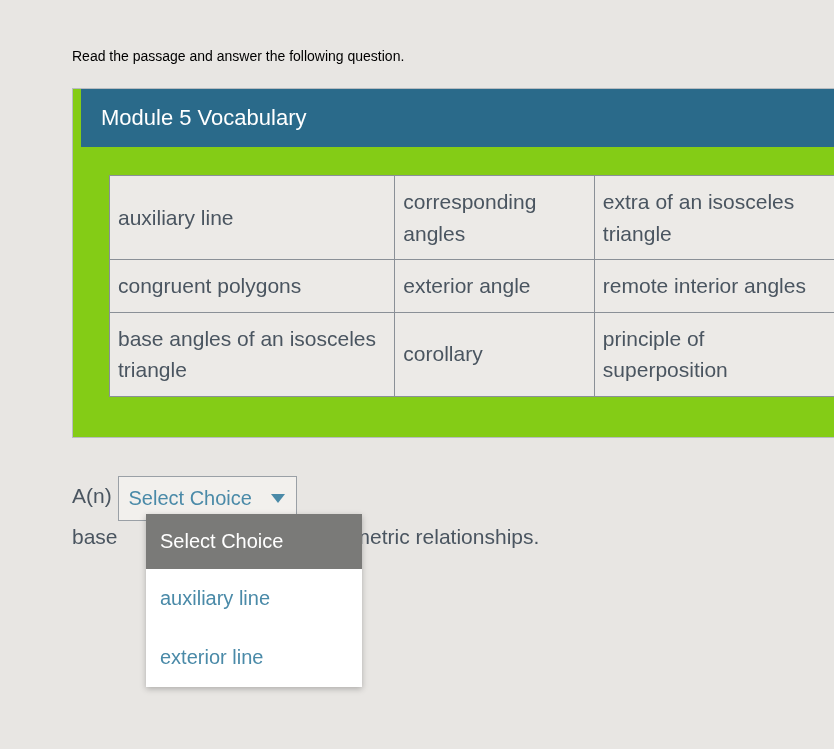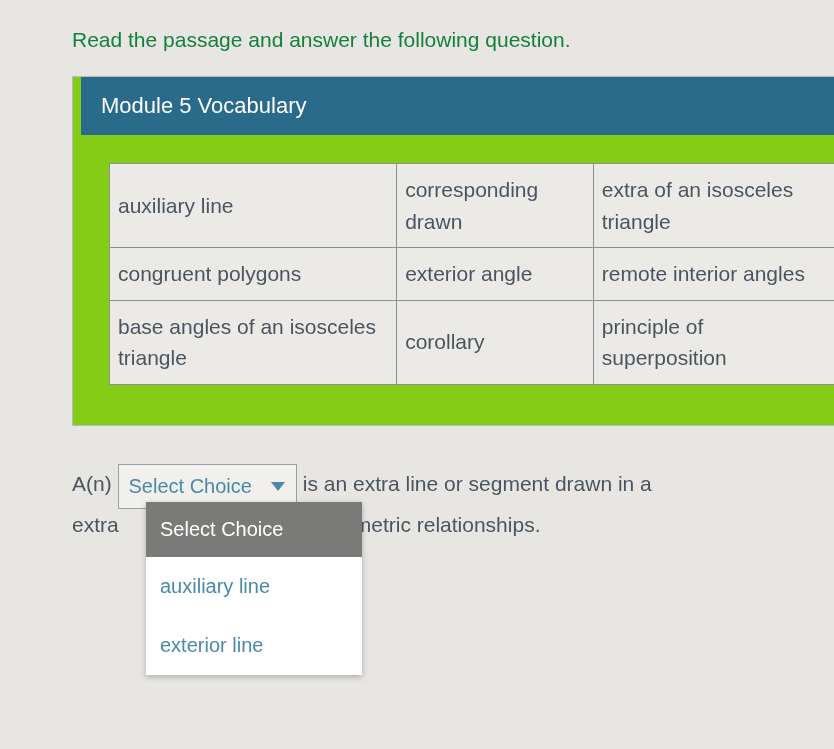--- a/index.html
+++ b/index.html
@@ -8,24 +8,25 @@
     background: #e8e6e3;
     width: 834px;
     height: 749px;
     overflow: hidden;
     color: #4a5560;
   }
   .page {
     padding: 28px 40px 0 72px;
   }
   .instruction {
-    font-size: 21px;
-    color: #15803d;
+    font-size: 14px;
+    color: #000000;
     margin-bottom: 24px;
     font-weight: 400;
+    margin-top: 20px;
   }
   .module-box {
     border: 1px solid #b8bcc0;
     background: #84cc16;
     width: 797px;
     padding-left: 8px;
   }
   .module-header {
     background: #2a6a8a;
     color: #fff;
@@ -103,21 +104,21 @@
 
   <div class="instruction">Read the passage and answer the following question.</div>
 
   <div class="module-box">
     <div class="module-header">Module 5 Vocabulary</div>
     <div class="vocab-wrap">
       <table class="vocab">
         <tbody>
             <tr>
           <td>auxiliary line</td>
-          <td>corresponding drawn</td>
+          <td>corresponding angles</td>
           <td>extra of an isosceles triangle</td>
         </tr>
         <tr>
           <td>congruent polygons</td>
           <td>exterior angle</td>
           <td>remote interior angles</td>
         </tr>
         <tr>
           <td>base angles of an isosceles triangle</td>
           <td>corollary</td>
@@ -131,23 +132,22 @@
   <div class="question-block">
     <span>A(n)</span>
     <span class="select-box">
       <span>Select Choice</span>
       <span class="chev">
         <svg width="16" height="12" viewBox="0 0 16 12">
             <polygon points="1,2 15,2 8,11" fill="#4a8aa8"></polygon>
           </svg>
       </span>
     </span>
-    <span>is an extra line or segment drawn in a</span>
     <br>
-    <span>extra</span>
+    <span>base</span>
     <span style="display:inline-block;width:200px;"></span>
     <span>eometric relationships.</span>
 
     <div class="dropdown">
       <div class="dd-header">Select Choice</div>
       <div class="dd-item">auxiliary line</div>
       <div class="dd-item">exterior line</div>
     </div>
   </div>
 

